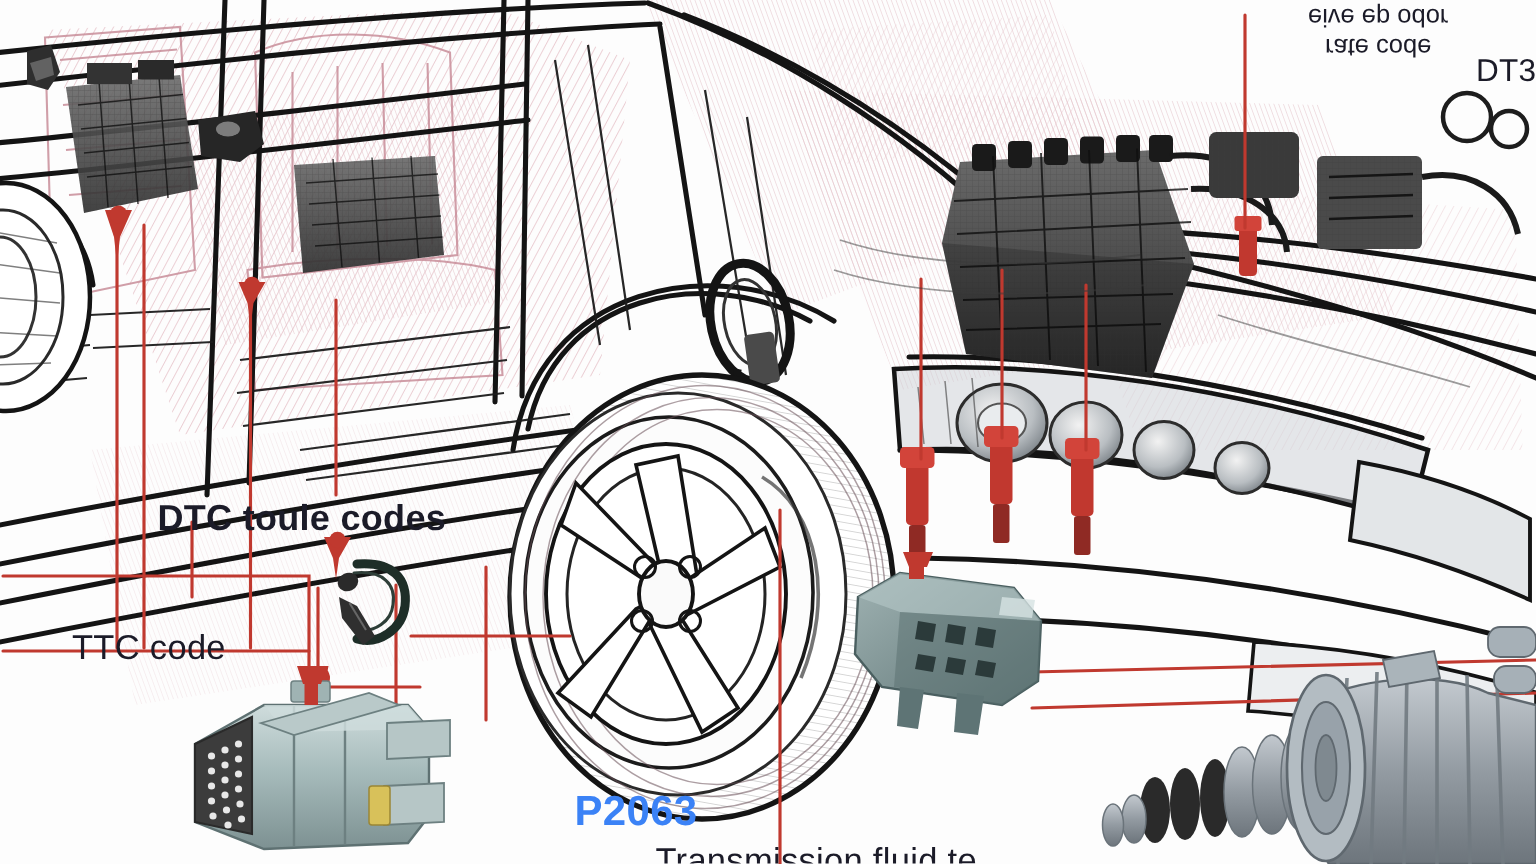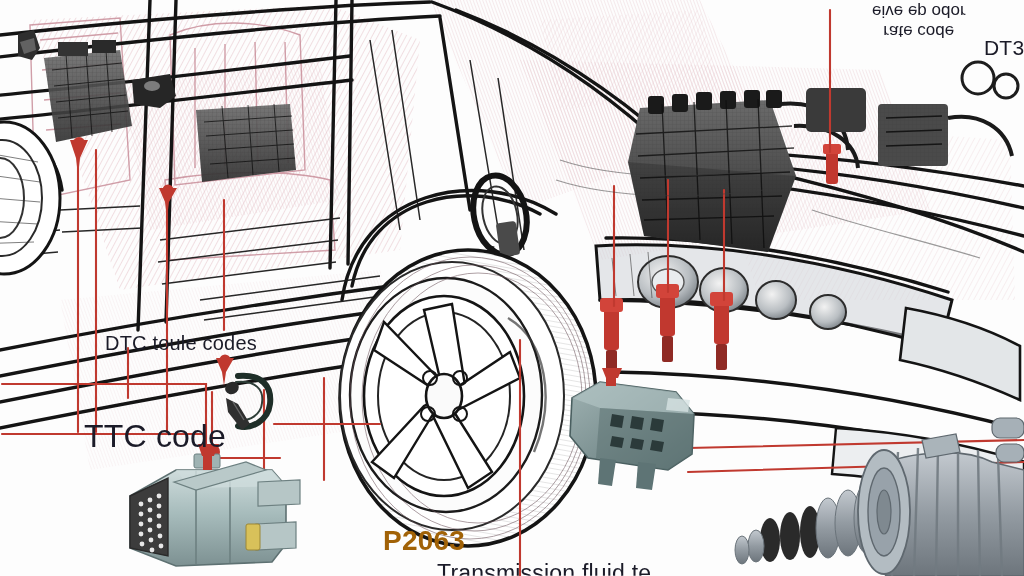--- a/index.html
+++ b/index.html
@@ -3,23 +3,23 @@
 <meta charset="utf-8">
 <style>
   html,body{margin:0;padding:0;background:#ffffff;}
   #stage{
     position:relative;width:1024px;height:576px;overflow:hidden;
     background:#fdfdfd;
     font-family:"Liberation Sans", sans-serif;
   }
   #art{position:absolute;left:0;top:0;width:1024px;height:576px;}
   .lbl{position:absolute;color:#1b1b28;white-space:nowrap;letter-spacing:.2px;}
-  .lbl-dtc{left:105px;top:332px;font-size:20px;font-weight:400;}
-  .lbl-ttc{left:48px;top:418px;font-size:32px;font-weight:500;margin-left:36px;}
-  .lbl-code{left:383px;top:525px;font-size:28px;font-weight:700;color:#a16207;}
+  .lbl-dtc{left:105px;top:332px;font-size:24px;font-weight:700;}
+  .lbl-ttc{left:48px;top:418px;font-size:23px;font-weight:500;}
+  .lbl-code{left:383px;top:525px;font-size:28px;font-weight:700;color:#3b82f6;}
   .lbl-garble{position:absolute;left:872px;top:2px;font-size:17px;color:#1b1b28;
     transform:scaleY(-1);transform-origin:center;line-height:1.15;text-align:center;}
   .lbl-garble .l2{display:block;}
   .lbl-dt3{left:984px;top:36px;font-size:21px;color:#1b1b28;text-align:right;}
   .lbl-cut{left:437px;top:560px;font-size:23px;color:#1b1b28;
     clip-path:inset(0 0 42% 0);}
 </style>
 </head>
 <body>
 

